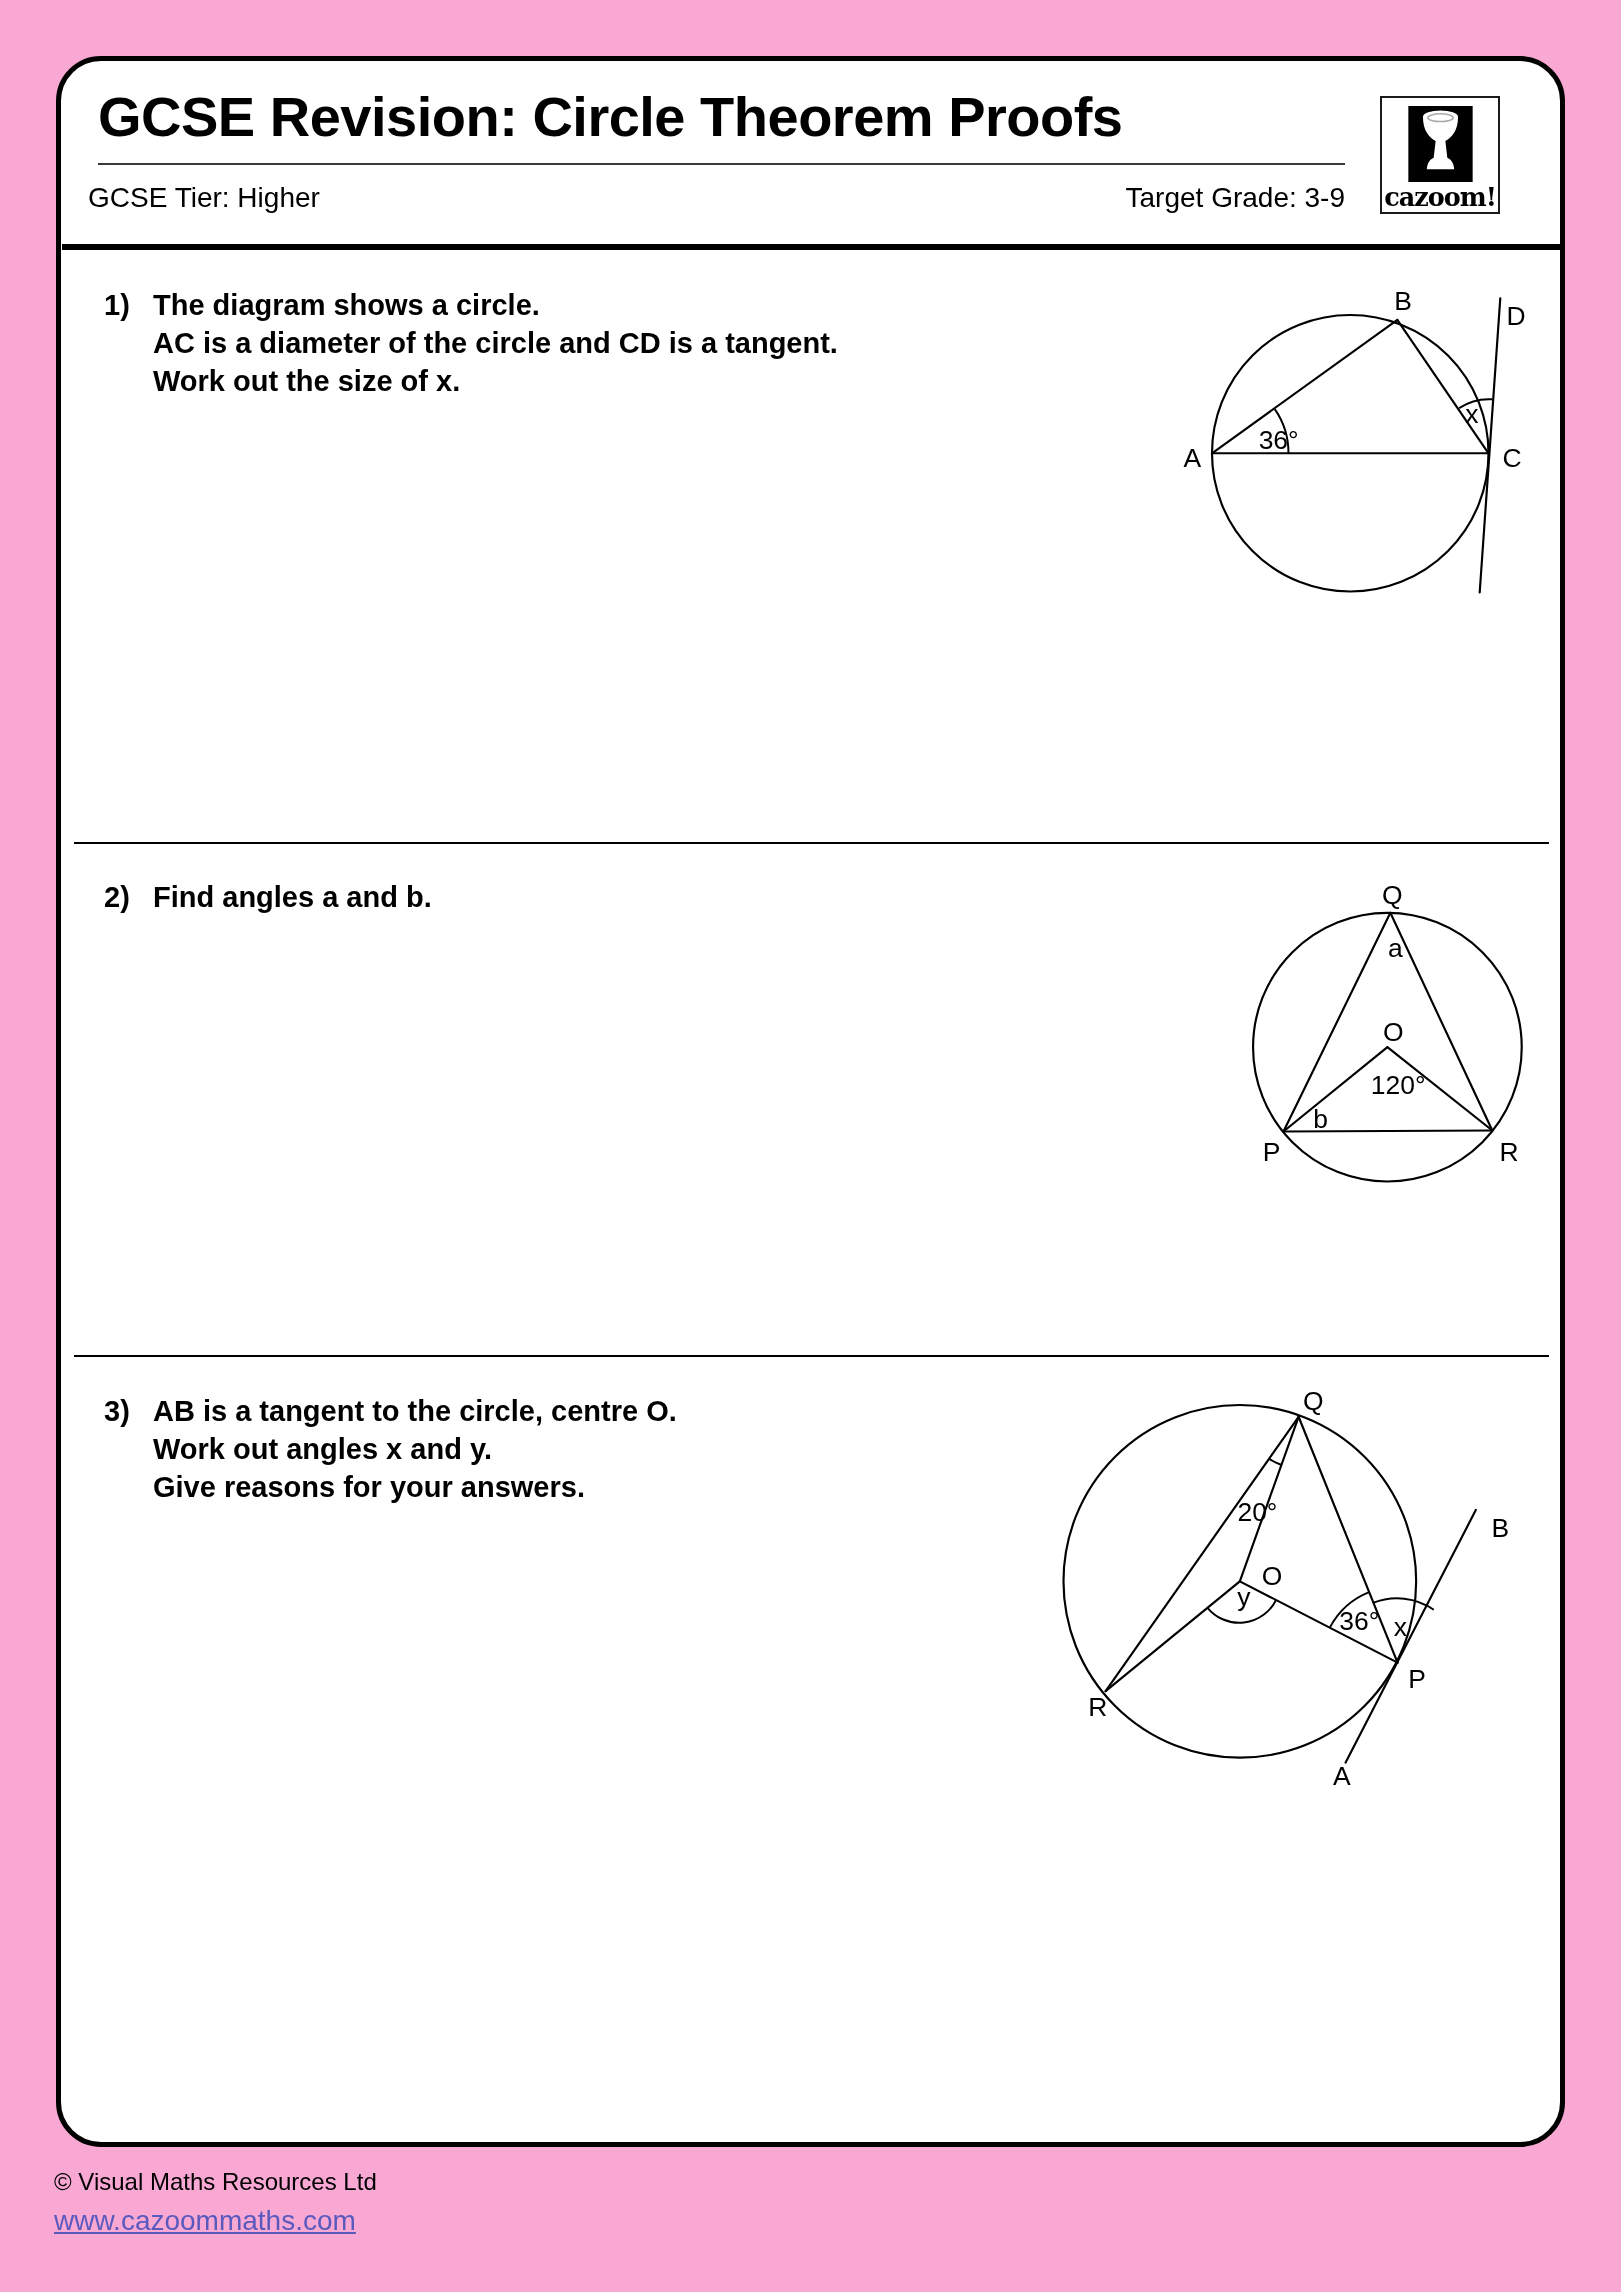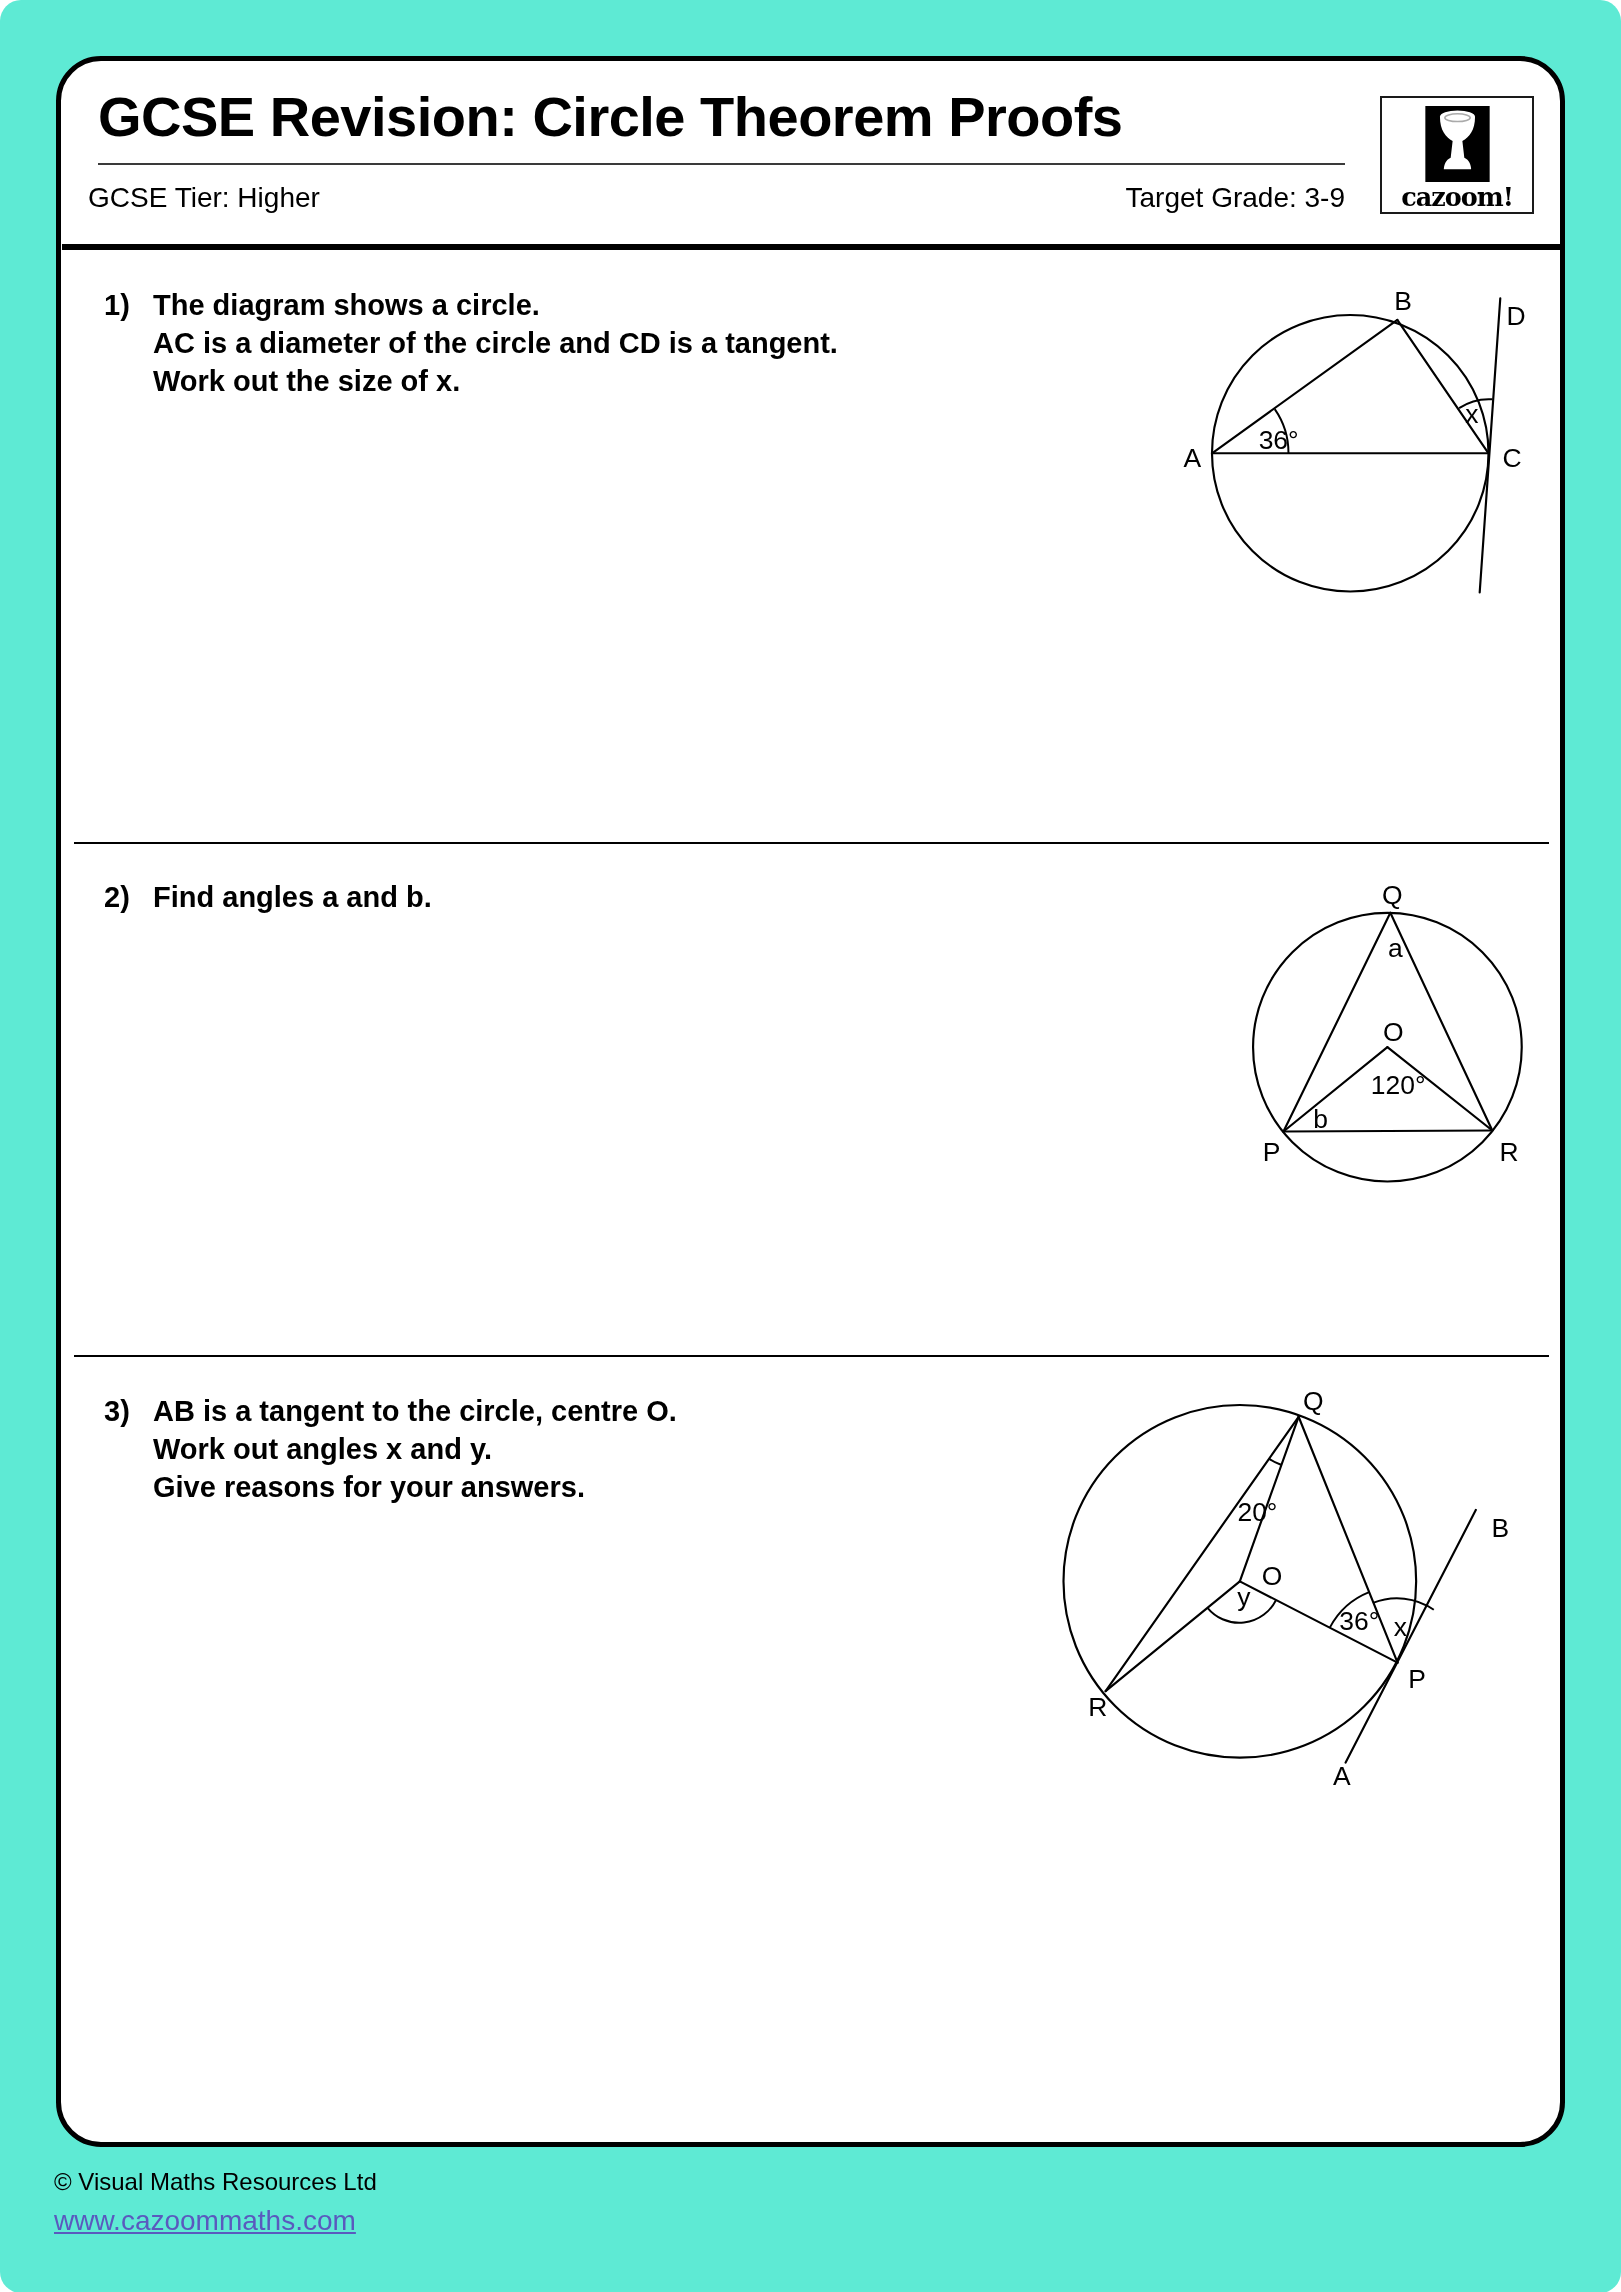--- a/index.html
+++ b/index.html
@@ -1,29 +1,29 @@
 <!DOCTYPE html>
 <html><head>
 <meta charset="utf-8">
 <style>
   html,body { margin:0; padding:0; background:#ffffff; }
   .page {
-    position:relative; width:1621px; height:2293px; background:#5eead4;
-    font-family:"Liberation Sans","DejaVu Sans",sans-serif; color:#000; overflow:hidden;border-radius:21px;
+    position:relative; width:1621px; height:2293px; background:#f9a8d4;
+    font-family:"Liberation Sans","DejaVu Sans",sans-serif; color:#000; overflow:hidden;
   }
   .frame {
     position:absolute; left:56px; top:56px; width:1509px; height:2091px;
     border:5.9px solid #000; border-radius:45px; box-sizing:border-box; background:#fff;
   }
   .title { position:absolute; left:98px; top:84px; font-size:56px; font-weight:bold; letter-spacing:-0.5px; white-space:nowrap; }
   .title-underline { position:absolute; left:98px; top:163px; width:1247px; height:2px; background:#3a3a3a; }
   .sub-left  { position:absolute; left:88px; top:182px; font-size:28px;text-align:center; }
   .sub-right { position:absolute; right:276px; top:182px; font-size:28px; }
   .logo {
-    position:absolute; left:1380px; top:96px; width:154px; height:118px;
+    position:absolute; left:1380px; top:96px; width:120px; height:118px;
     border:2px solid #1a1a1a; box-sizing:border-box; background:#fff;
     display:flex; flex-direction:column; align-items:center;
   }
   .logo-mark { margin-top:7.8px; }
   .logo-text {
     font-family:"DejaVu Serif","Liberation Serif",serif; font-weight:bold;
     font-size:25.5px; letter-spacing:-1px; line-height:1; margin-top:2.9px;
   }
   .header-divider { position:absolute; left:62px; top:244px; width:1498px; height:5.9px; background:#000; }
   .section-divider { position:absolute; left:74px; width:1475px; height:2px; background:#000; }

